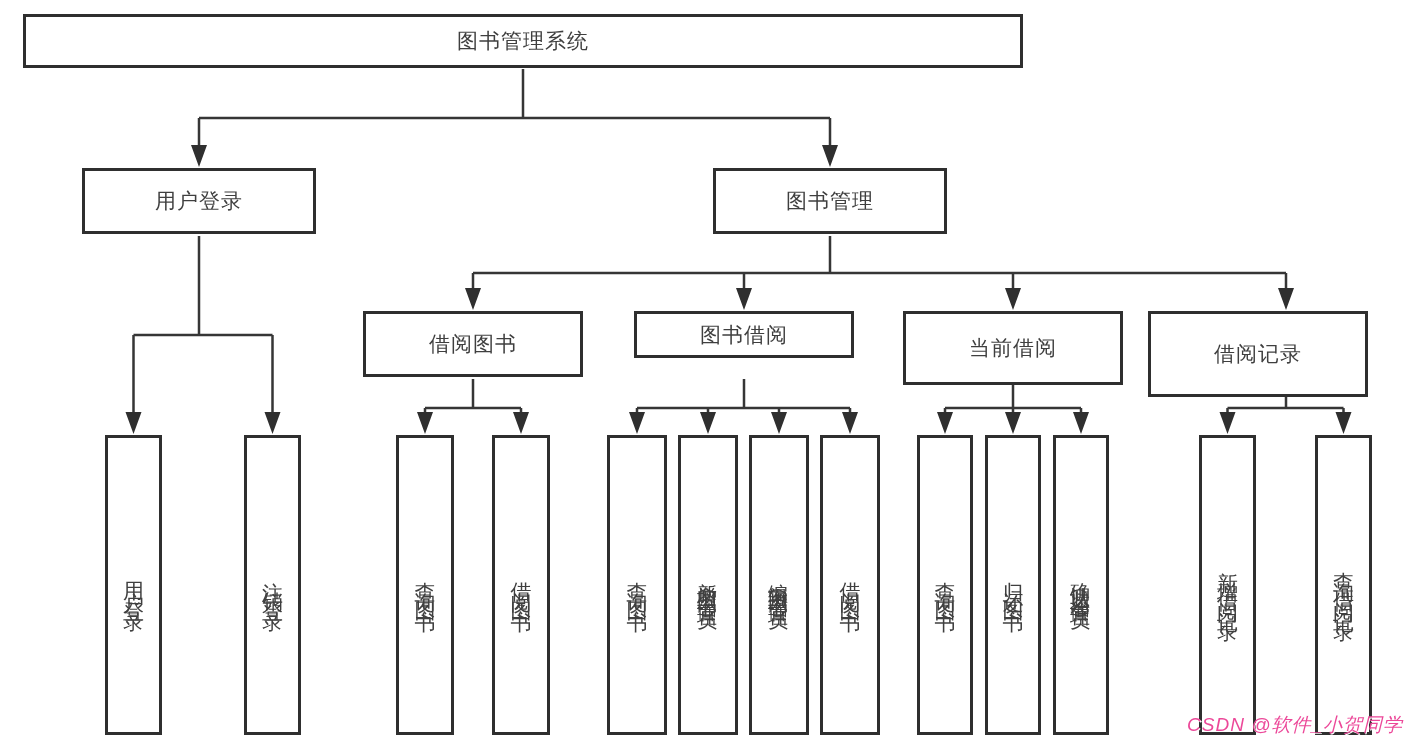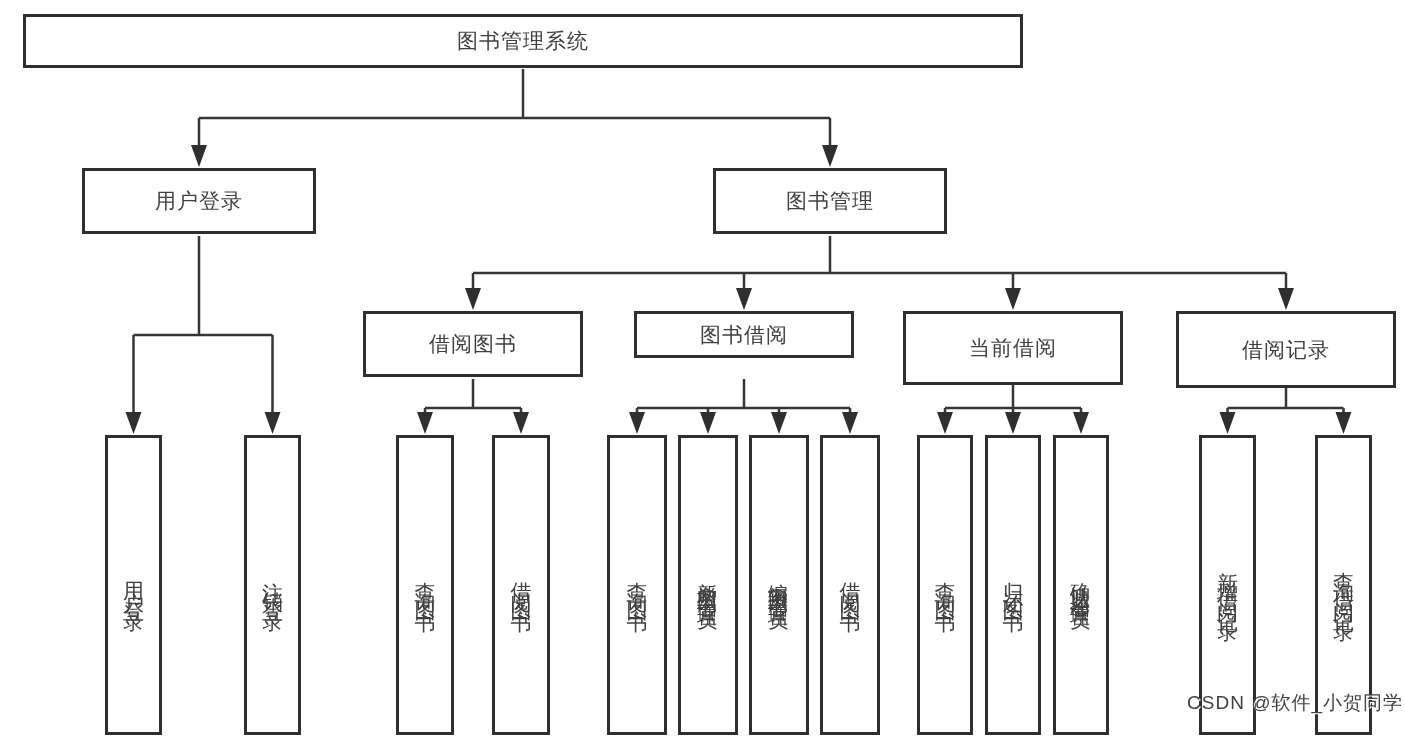--- a/index.html
+++ b/index.html
@@ -30,28 +30,29 @@
   .h { font-size: 21px; letter-spacing: 1px; }
   .v {
     writing-mode: vertical-rl;
     text-orientation: mixed;
     font-size: 21px;
     letter-spacing: 10px;
   }
   .v.long { font-size: 20px; letter-spacing: 4px; }
   .watermark {
     position: absolute;
-    top: 690px;
+    top: 712px;
     right: 2px;
     font-size: 19px;
-    color: #404040;
+    color: #ec4899;
     letter-spacing: 1px;
     text-shadow: 1px 1px 0 #ffffff;
     z-index: 5;
     white-space: nowrap;
+    font-style: italic;
   }
 </style>
 </head>
 <body>
 
 <div class="stage">
 
   <svg class="connectors" viewBox="0 0 1405 747" xmlns="http://www.w3.org/2000/svg">
 
     <path fill="none" stroke="#363636" stroke-width="2.5" d="M523 69 V118 M199 118 H830 M199 118 V150 M830 118 V150
@@ -75,21 +76,21 @@
   </svg>
 
   <div class="box h" style="left:23px; top:14px; width:1000px; height:54px">图书管理系统</div>
 
   <div class="box h" style="left:82px; top:168px; width:234px; height:66px">用户登录</div>
   <div class="box h" style="left:713px; top:168px; width:234px; height:66px">图书管理</div>
 
   <div class="box h" style="left:363px; top:311px; width:220px; height:66px">借阅图书</div>
   <div class="box h" style="left:634px; top:311px; width:220px; height:47px">图书借阅</div>
   <div class="box h" style="left:903px; top:311px; width:220px; height:74px">当前借阅</div>
-  <div class="box h" style="left:1176px; top:311px; width:220px; height:77px">借阅记录</div>
+  <div class="box h" style="left:1148px; top:311px; width:220px; height:86px">借阅记录</div>
 
   <div class="box v" style="left:105px; top:435px; width:57px; height:300px">用户登录</div>
   <div class="box v" style="left:244px; top:435px; width:57px; height:300px">注销登录</div>
 
   <div class="box v" style="left:396px; top:435px; width:58px; height:300px">查询图书</div>
   <div class="box v" style="left:492px; top:435px; width:58px; height:300px">借阅图书</div>
 
   <div class="box v" style="left:607px; top:435px; width:60px; height:300px">查询图书</div>
   <div class="box v long" style="left:678px; top:435px; width:60px; height:300px">新增图书（管理员）</div>
   <div class="box v long" style="left:749px; top:435px; width:60px; height:300px">编辑图书（管理员）</div>

